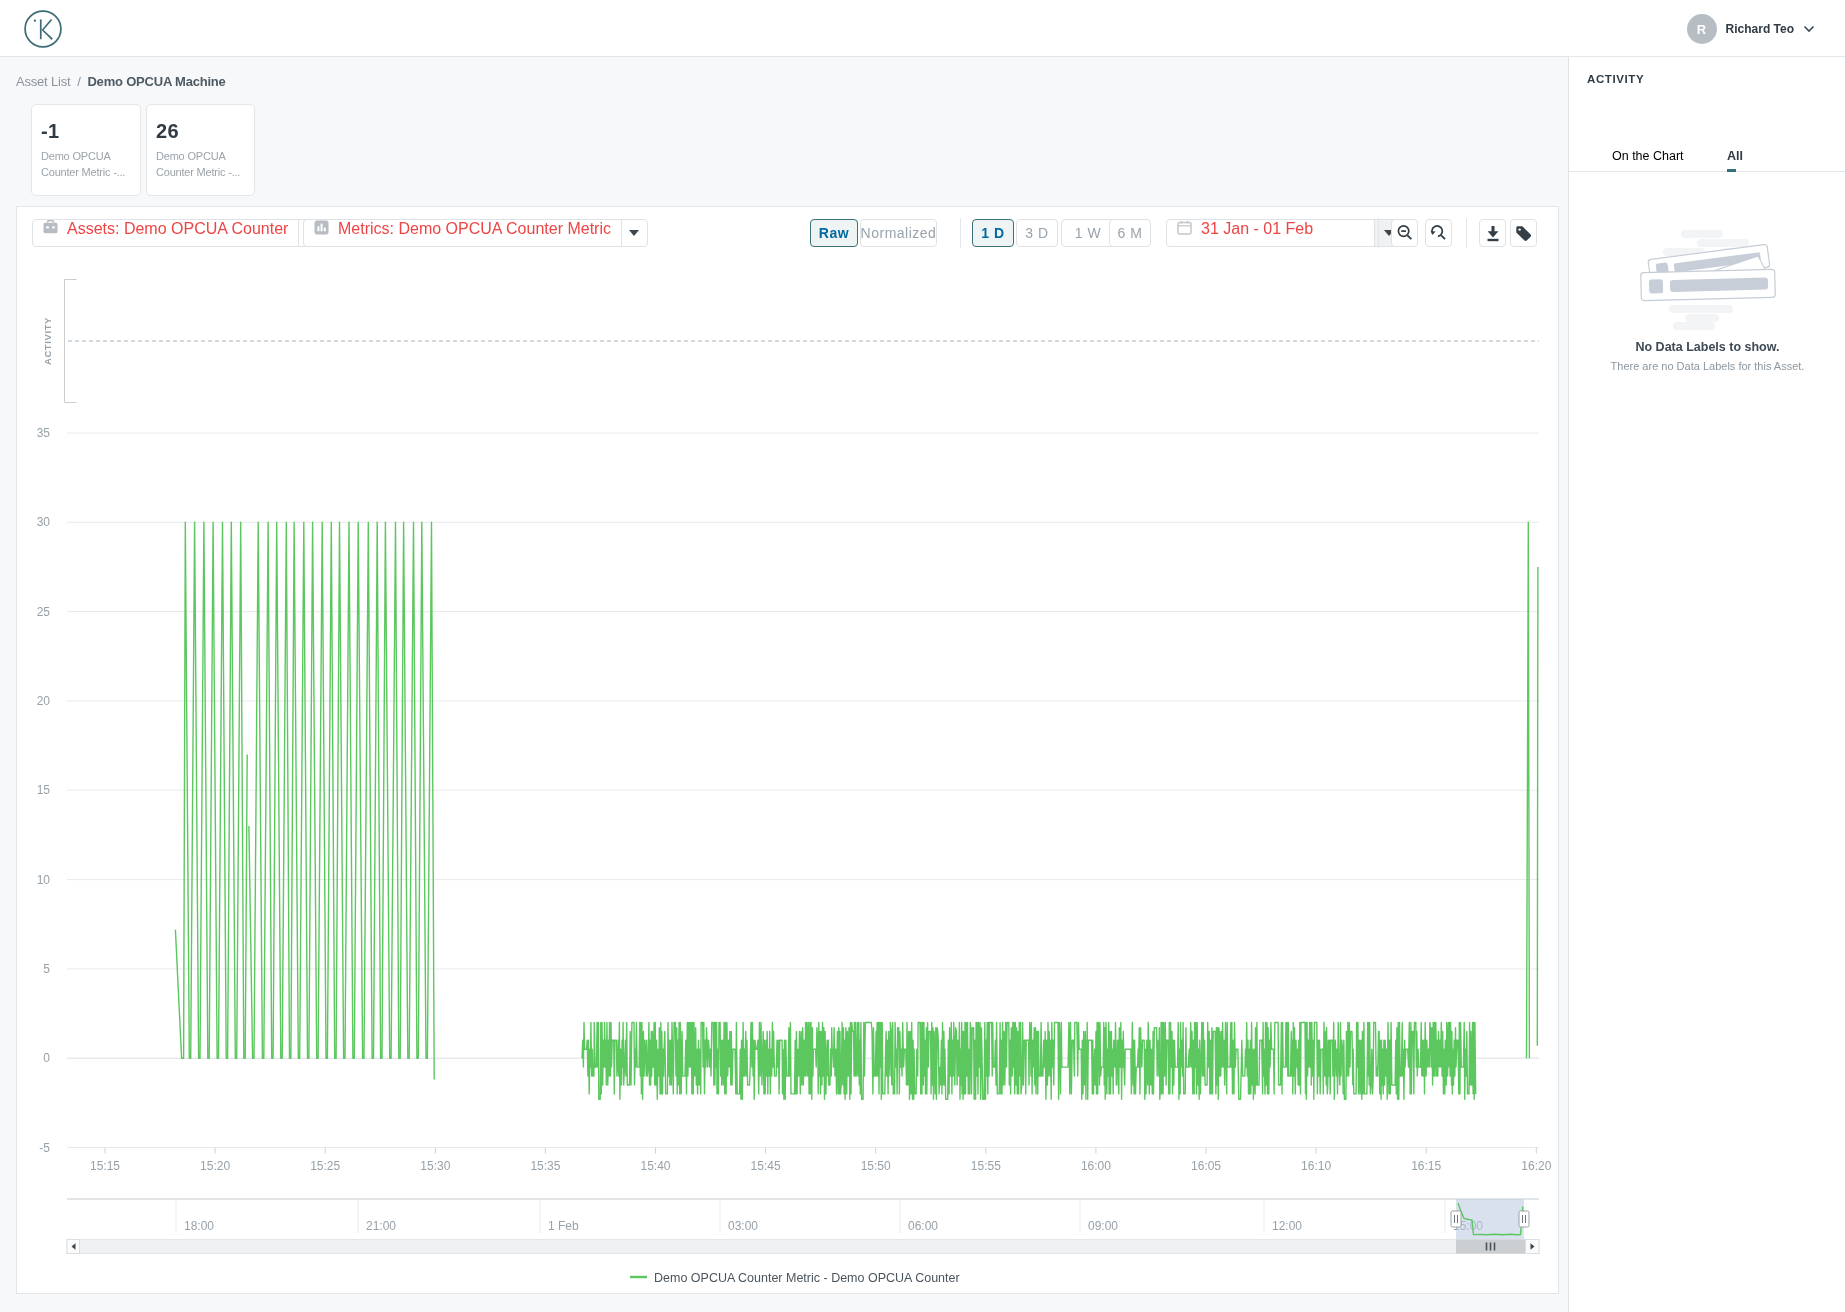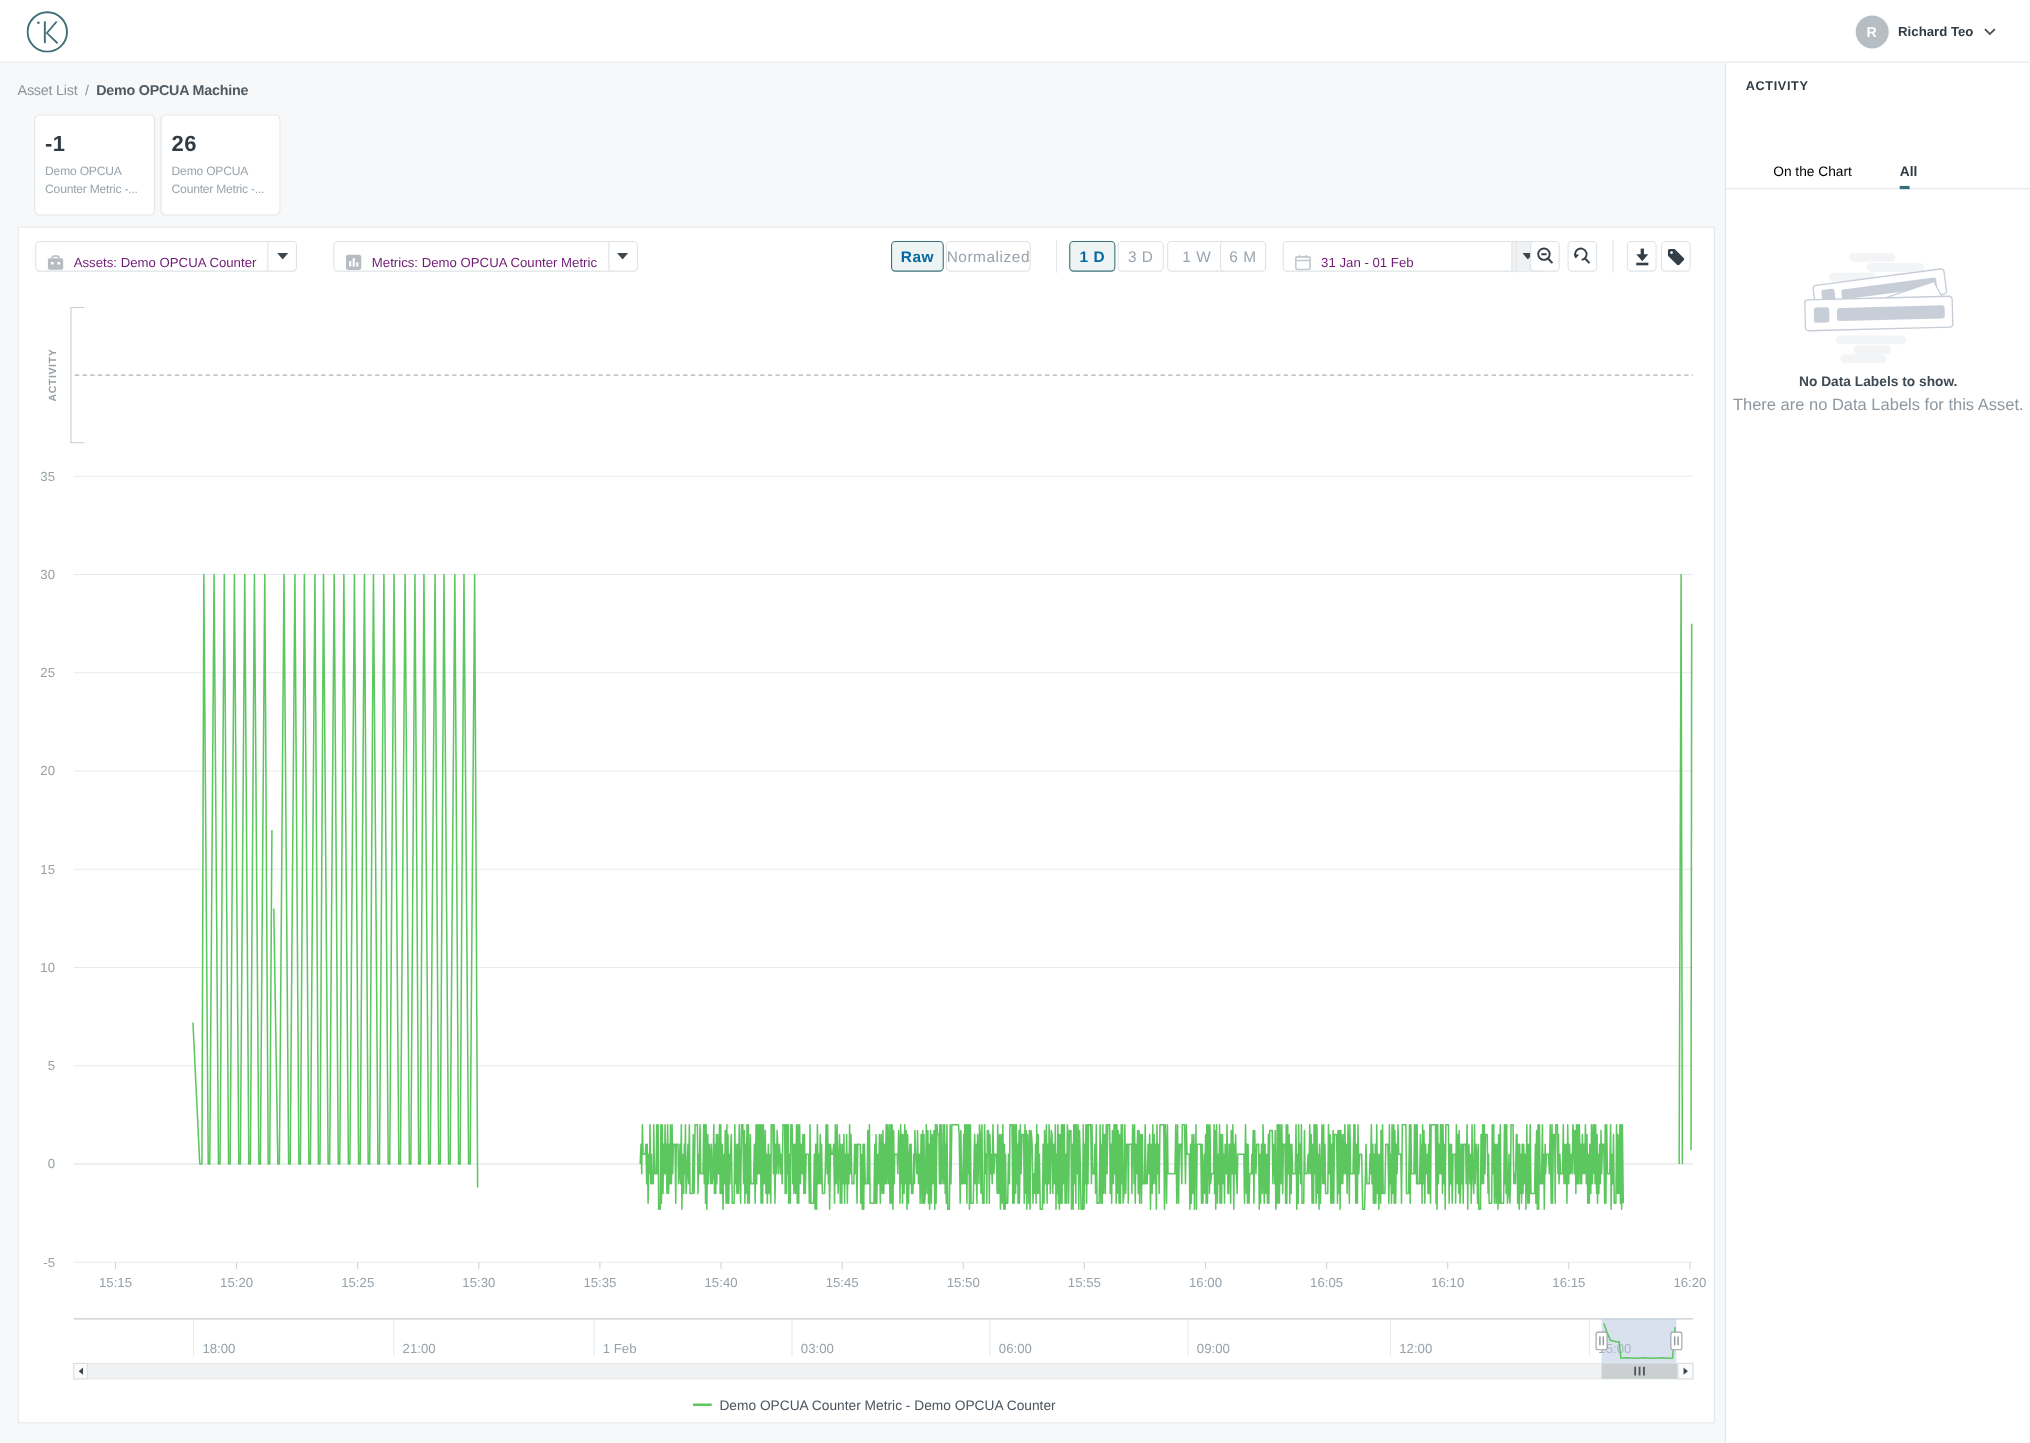--- a/index.html
+++ b/index.html
@@ -7,35 +7,35 @@
 .crumb{position:absolute;left:16px;top:74px;font-size:13px;letter-spacing:-0.2px;color:#8b949c}
 .crumb b{color:#4d5a64;font-weight:bold}
 .card{position:absolute;top:104px;height:92px;background:#fff;border:1px solid #e3e6e8;border-radius:5px;padding:15px 8px 0 9px}
 .card .val{font-size:20px;font-weight:bold;color:#2f3b45;letter-spacing:.3px}
 .card .cap{margin-top:6px;font-size:11px;letter-spacing:-0.2px;line-height:15.5px;color:#9aa4ab;white-space:nowrap;overflow:hidden}
 .panel{position:absolute;left:16px;top:206px;width:1543px;height:1088px;background:#fff;border:1px solid #e3e6e8}
 .chart{position:absolute;left:0;top:0}
 
 .tb{position:absolute;top:12px;height:28px;display:flex;align-items:center}
 .grp{border:1px solid #dfe3e6;border-radius:4px;background:#fff;display:flex;align-items:stretch;height:28px}
-.grp .txt{display:flex;align-items:flex-end;gap:9px;padding:0 10px;font-size:12px;color:#701a75}
+.grp .txt{display:flex;align-items:flex-start;gap:9px;padding:0 10px;font-size:16px;color:#ef4444}
 .grp .car{width:26px;border-left:1px solid #dfe3e6;display:flex;align-items:center;justify-content:center}
 .btn{border:1px solid #dfe3e6;border-radius:4px;background:#fff;height:28px;display:flex;align-items:center;justify-content:center;font-size:14px;color:#99a3ac;letter-spacing:.5px}
 .btn.act{border-color:#3b7278;background:#eef3f3;color:#0369a1;font-weight:bold}
 .vdiv{position:absolute;top:11px;width:1px;height:30px;background:#e4e7e9}
 .ibtn{position:absolute;top:12px;width:27px;height:28px;border:1px solid #dfe3e6;border-radius:4px;background:#fff;display:flex;align-items:center;justify-content:center}
 
 .side{position:absolute;left:1568px;top:57px;width:277px;height:1255px;background:#fff;border-left:1px solid #e0e3e5}
 .side h4{position:absolute;left:18px;top:16px;font-size:11.5px;color:#2f3b45;letter-spacing:.6px}
 .tabs{position:absolute;left:0;top:90px;width:277px;height:25px;border-bottom:1px solid #e4e7e9}
 .tab1{position:absolute;left:43px;top:2px;font-size:12.5px;color:#000000}
 .tab2{position:absolute;left:158px;top:2px;font-size:12.5px;color:#2f3b45;font-weight:bold}
 .tabu{position:absolute;left:158px;top:22px;width:9px;height:3px;background:#35707b}
 .nod1{position:absolute;left:0;top:283px;width:277px;text-align:center;font-size:12.5px;font-weight:bold;color:#3e4a54}
-.nod2{position:absolute;left:0;top:303px;width:277px;text-align:center;font-size:15px;color:#8d97a0}
+.nod2{position:absolute;left:0;top:303px;width:277px;text-align:center;font-size:11px;color:#8d97a0}
 .user{position:absolute;right:30px;top:14px;display:flex;align-items:center;gap:9px}
 .avatar{width:30px;height:30px;border-radius:50%;background:#b7bec3;color:#fff;font-weight:bold;font-size:13px;display:flex;align-items:center;justify-content:center}
 .uname{font-size:12px;font-weight:bold;color:#2f3b45}
 </style></head>
 <body>
 <header>
   <svg class="abs" style="left:24px;top:10px" width="38" height="38" viewBox="0 0 38 38">
     <circle cx="19" cy="19" r="17.9" fill="none" stroke="#3d6b76" stroke-width="1.7"></circle>
     <rect x="15.9" y="9.4" width="1.7" height="19.8" fill="#3d6b76"></rect>
     <path d="M17.6 19.9 L26.9 9.0 L28.2 10.1 L19.6 20.1 L28.9 28.6 L27.7 29.9 Z" fill="#3d6b76"></path>

